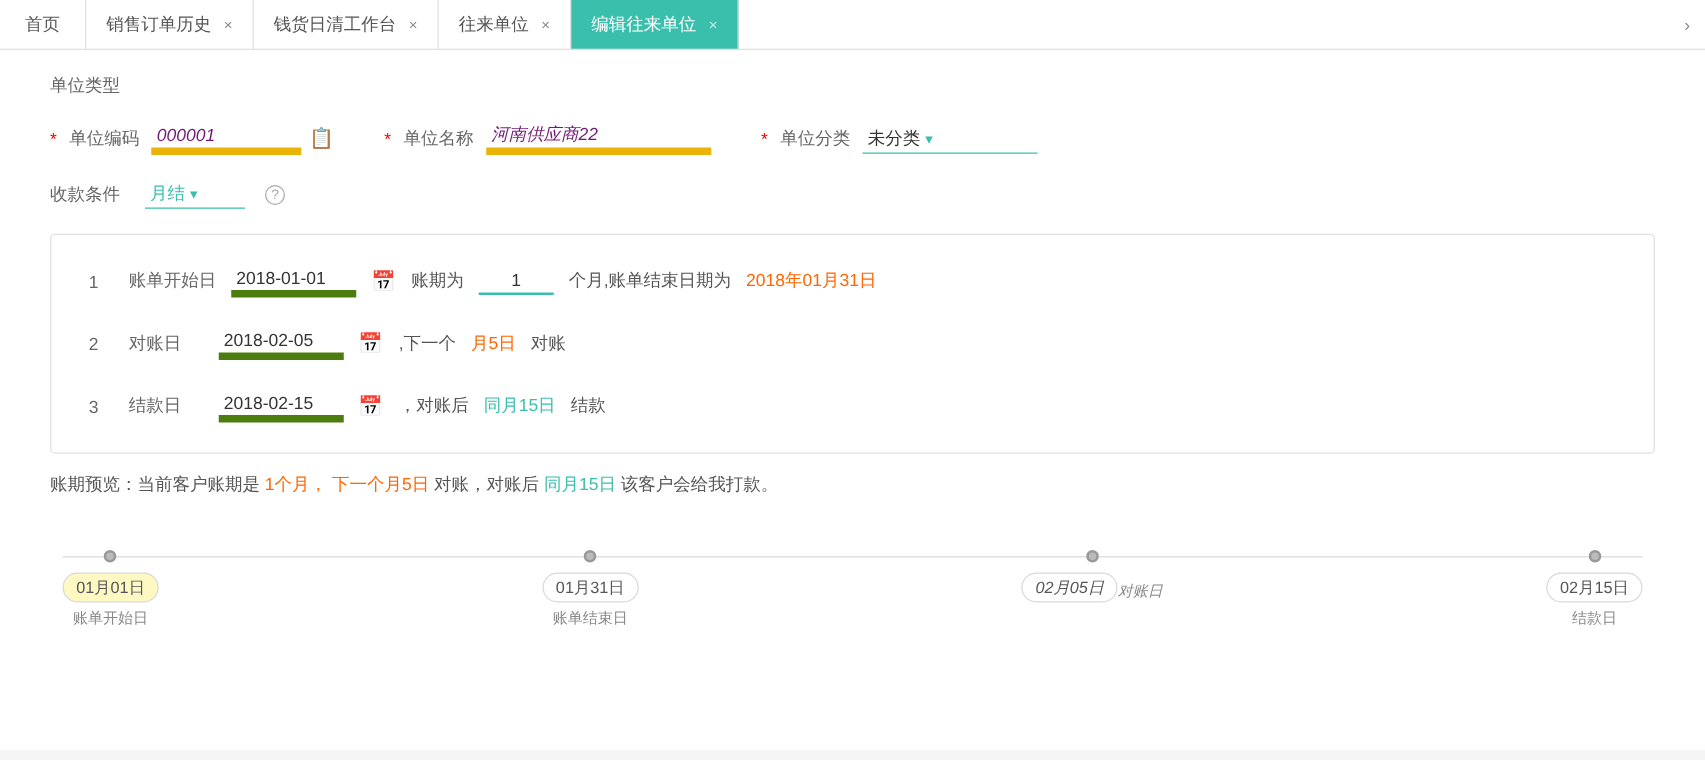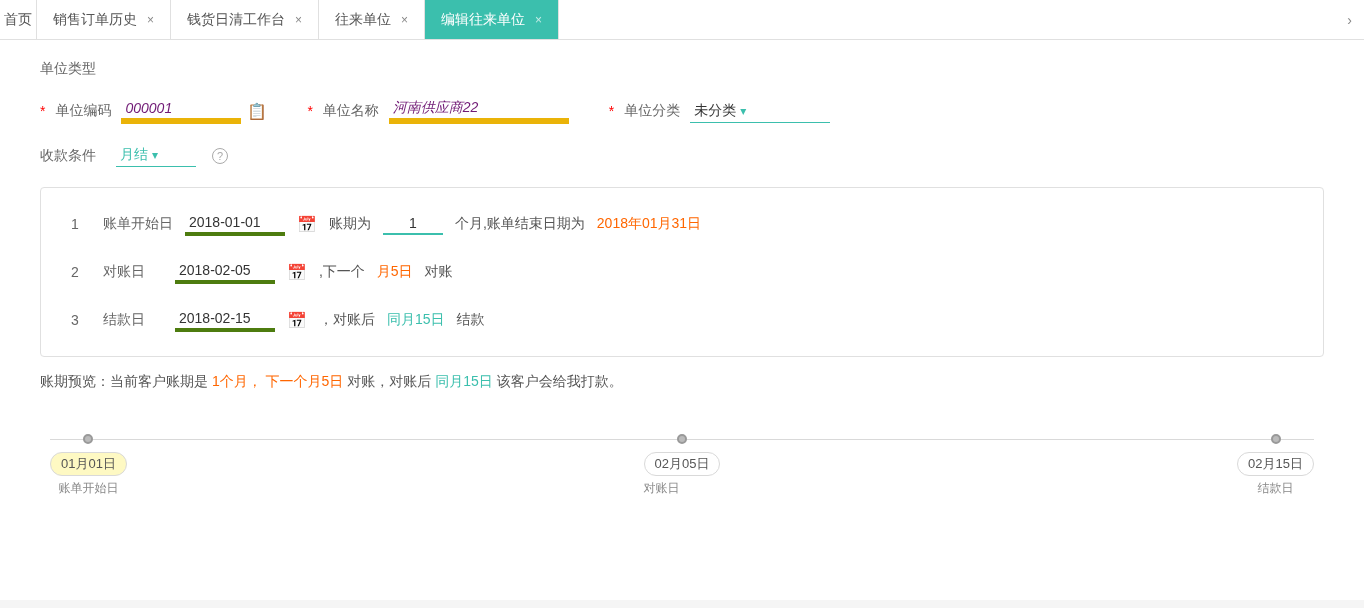--- a/index.html
+++ b/index.html
@@ -8,21 +8,21 @@
     
     .tabs-bar {
       display: flex; align-items: stretch; background: #fff;
       border-bottom: 1px solid #e0e0e0; height: 40px;
     }
     .tab-item {
       display: flex; align-items: center; padding: 0 16px; cursor: pointer;
       border-right: 1px solid #e0e0e0; color: #555; font-size: 14px;
       white-space: nowrap; gap: 6px; position: relative;
     }
-    .tab-item:first-child { padding: 0 4px; }
+    .tab-item:first-child { padding: 0 20px; }
     .tab-item.active {
       background: #3bbfad; color: #fff;
     }
     .tab-close {
       font-size: 12px; color: inherit; cursor: pointer; margin-left: 4px;
       opacity: 0.7;
     }
     .tab-more {
       margin-left: auto; display: flex; align-items: center; padding: 0 12px;
       cursor: pointer; color: #888;
@@ -88,21 +88,21 @@
       font-size: 14px; color: #555; margin-bottom: 20px;
     }
     .period-row {
       display: flex; align-items: center; margin-bottom: 24px; gap: 12px;
     }
     .period-num {
       width: 20px; color: #666; font-size: 14px;
     }
     .period-field-label { color: #666; min-width: 60px; }
     .date-input {
-      border: none; border-bottom: 4px solid #4d7c0f; outline: none;
+      border: none; border-bottom: 6px solid #4d7c0f; outline: none;
       padding: 2px 4px; font-size: 14px; color: #333; width: 100px;
     }
     .period-text { color: #555; }
     .month-input {
       border: none; border-bottom: 2px solid #3bbfad; outline: none;
       padding: 2px 4px; font-size: 14px; color: #333; width: 60px; text-align: center;
     }
     .highlight-orange { color: #f60; font-weight: 500; }
     .highlight-teal { color: #3bbfad; font-weight: 400; }
 
@@ -231,24 +231,31 @@
     <div class="timeline-points">
 
       <div style="display:flex; flex-direction:column; align-items:center; position:relative;">
         <div style="width:10px;height:10px;border-radius:50%;background:#bbb;border:2px solid #999;margin-top:7px;"></div>
         <div style="margin-top:8px; display:flex; flex-direction:column; align-items:center;">
           <div style="background:#fef9c3;border:1px solid #d9d9d9;border-radius:12px;padding:2px 10px;font-size:13px;color:#555;">01月01日</div>
           <div style="font-size:12px;color:#888;margin-top:4px;">账单开始日</div>
         </div>
       </div>
 
-
-      <div style="display:flex; flex-direction:column; align-items:center; position:relative;">
-        <div style="width:10px;height:10px;border-radius:50%;background:#bbb;border:2px solid #999;margin-top:7px;"></div>
-        <div style="margin-top:8px; display:flex; flex-direction:column; align-items:flex-start;">
+      <div style="display:flex; flex-direction:column; align-items:center; position:relative;">
+        <div style="width:10px;height:10px;border-radius:50%;background:#bbb;border:2px solid #999;margin-top:7px;"></div>
+        <div style="margin-top:8px; display:flex; flex-direction:column; align-items:center;">
+          <div style="background:#fff;border:1px solid #d9d9d9;border-radius:12px;padding:2px 10px;font-size:13px;color:#555;">01月31日</div>
+          <div style="font-size:12px;color:#888;margin-top:4px;">账单结束日</div>
+        </div>
+      </div>
+
+      <div style="display:flex; flex-direction:column; align-items:center; position:relative;">
+        <div style="width:10px;height:10px;border-radius:50%;background:#bbb;border:2px solid #999;margin-top:7px;"></div>
+        <div style="margin-top:8px; display:flex; flex-direction:row; align-items:flex-end;font-style:italic;">
           <div style="background:#fff;border:1px solid #d9d9d9;border-radius:12px;padding:2px 10px;font-size:13px;color:#555;">02月05日</div>
           <div style="font-size:12px;color:#888;margin-top:4px;">对账日</div>
         </div>
       </div>
 
       <div style="display:flex; flex-direction:column; align-items:center; position:relative;">
         <div style="width:10px;height:10px;border-radius:50%;background:#bbb;border:2px solid #999;margin-top:7px;"></div>
         <div style="margin-top:8px; display:flex; flex-direction:column; align-items:center;">
           <div style="background:#fff;border:1px solid #d9d9d9;border-radius:12px;padding:2px 10px;font-size:13px;color:#555;">02月15日</div>
           <div style="font-size:12px;color:#888;margin-top:4px;">结款日</div>

